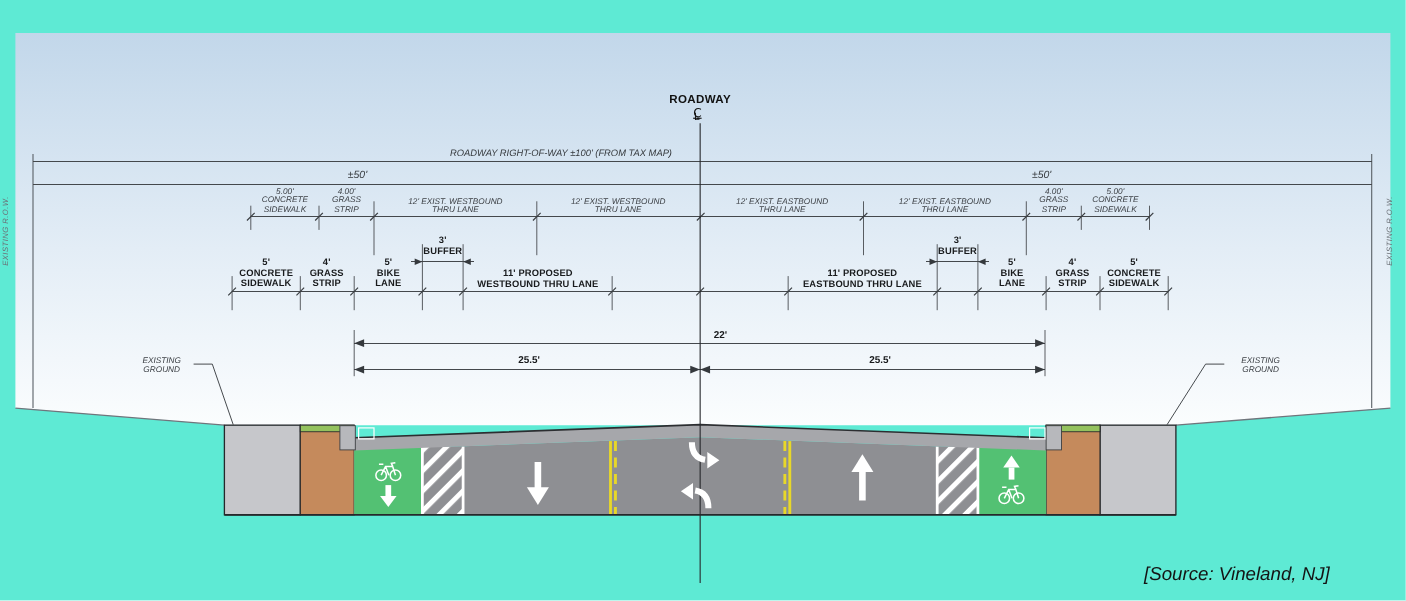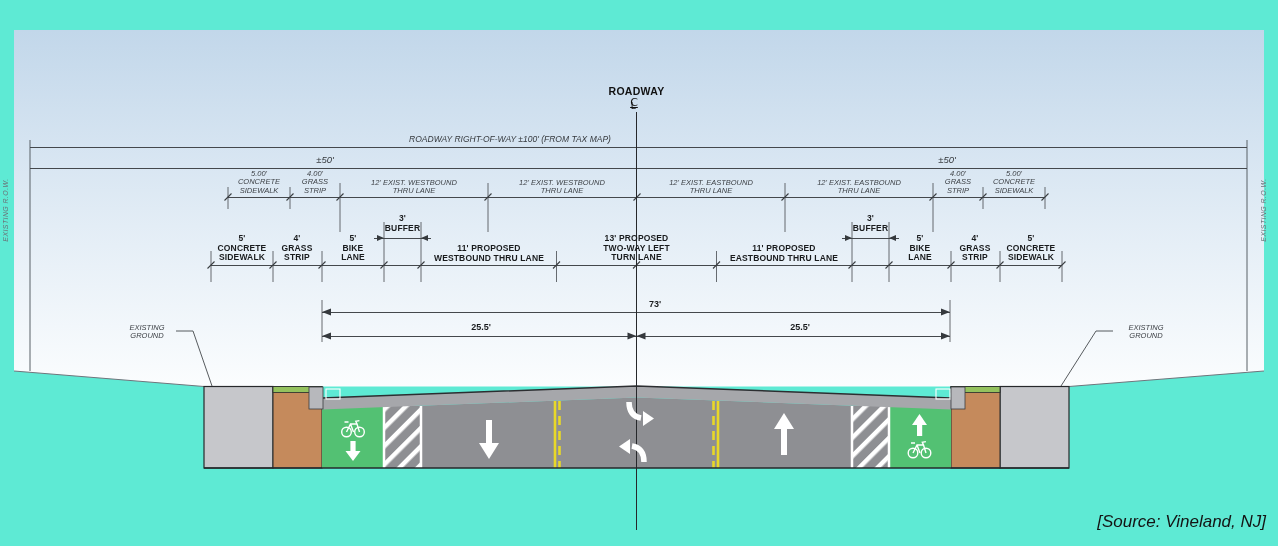--- a/index.html
+++ b/index.html
@@ -9,21 +9,21 @@
   .lbl{position:absolute;white-space:pre-line;text-align:center;color:#26282a;}
   .cadI{font:italic 7.5px/1.12 "Liberation Sans",sans-serif;color:#3d4146;}
   .cadP{font:bold 8.5px/1.12 "Liberation Sans",sans-serif;color:#191b1d;letter-spacing:.15px;}
   .halfw{font:italic 9.5px/1 "Liberation Sans",sans-serif;color:#35393d;}
   .rowh{font:italic 8.5px/1 "Liberation Sans",sans-serif;color:#35393d;}
   .dimb{font:bold 9px/1 "Liberation Sans",sans-serif;color:#191b1d;}
   .title{font:bold 10.5px/1 "Liberation Sans",sans-serif;color:#111;letter-spacing:.3px;}
   .clsym{font:11px/1 "DejaVu Sans",sans-serif;color:#111;text-decoration:underline;}
   .clsym .cl-l{position:relative;left:-7px;top:2.5px;font-size:9px;}
   .rot{transform:rotate(-90deg);font:italic 7px/1 "Liberation Sans",sans-serif;color:#6b7076;letter-spacing:.4px;}
-  .src{font:italic 17px/1.2 "Liberation Sans",sans-serif;color:#141414;text-align:right;white-space:nowrap;}
+  .src{font:italic 17px/1.2 "Liberation Sans",sans-serif;color:#141414;white-space:nowrap;}
 </style>
 </head>
 <body>
 
 <div class="canvas">
 
 <svg width="1278" height="546" viewBox="0 0 1278 546">
   <defs>
     <linearGradient id="skyGrad" x1="0" y1="0" x2="0" y2="1">
       <stop offset="0" stop-color="#c2d7ea"></stop>
@@ -204,38 +204,35 @@
 <div class="lbl cadP" style="left:252px;top:234px;width:90px;">4'
 GRASS
 STRIP</div>
 <div class="lbl cadP" style="left:313px;top:234px;width:80px;">5'
 BIKE
 LANE</div>
 <div class="lbl cadP" style="left:372px;top:214px;width:61px;">3'
 BUFFER</div>
 <div class="lbl cadP" style="left:414px;top:244px;width:150px;">11' PROPOSED
 WESTBOUND THRU LANE</div>
-<div class="lbl cadP" style="left:576px;top:234px;width:121px;">13' PROPOSED
-TWO-WAY LEFT
-TURN LANE</div>
 <div class="lbl cadP" style="left:709px;top:244px;width:150px;">11' PROPOSED
 EASTBOUND THRU LANE</div>
 <div class="lbl cadP" style="left:840px;top:214px;width:61px;">3'
 BUFFER</div>
 <div class="lbl cadP" style="left:880px;top:234px;width:80px;">5'
 BIKE
 LANE</div>
 <div class="lbl cadP" style="left:930px;top:234px;width:90px;">4'
 GRASS
 STRIP</div>
 <div class="lbl cadP" style="left:981px;top:234px;width:100px;">5'
 CONCRETE
 SIDEWALK</div>
 
-<div class="lbl dimb" style="left:625px;top:300px;width:60px;">73'</div>
+<div class="lbl dimb" style="left:625px;top:300px;width:60px;">22'</div>
 <div class="lbl dimb" style="left:451px;top:323px;width:60px;">25.5'</div>
 <div class="lbl dimb" style="left:770px;top:323px;width:60px;">25.5'</div>
 
 <div class="lbl cadI" style="left:118px;top:324px;width:58px;">EXISTING
 GROUND</div>
 <div class="lbl cadI" style="left:1117px;top:324px;width:58px;">EXISTING
 GROUND</div>
 
 <div class="src" style="position:absolute;left:1040px;top:512px;width:226px;">[Source: Vineland, NJ]</div>
 

